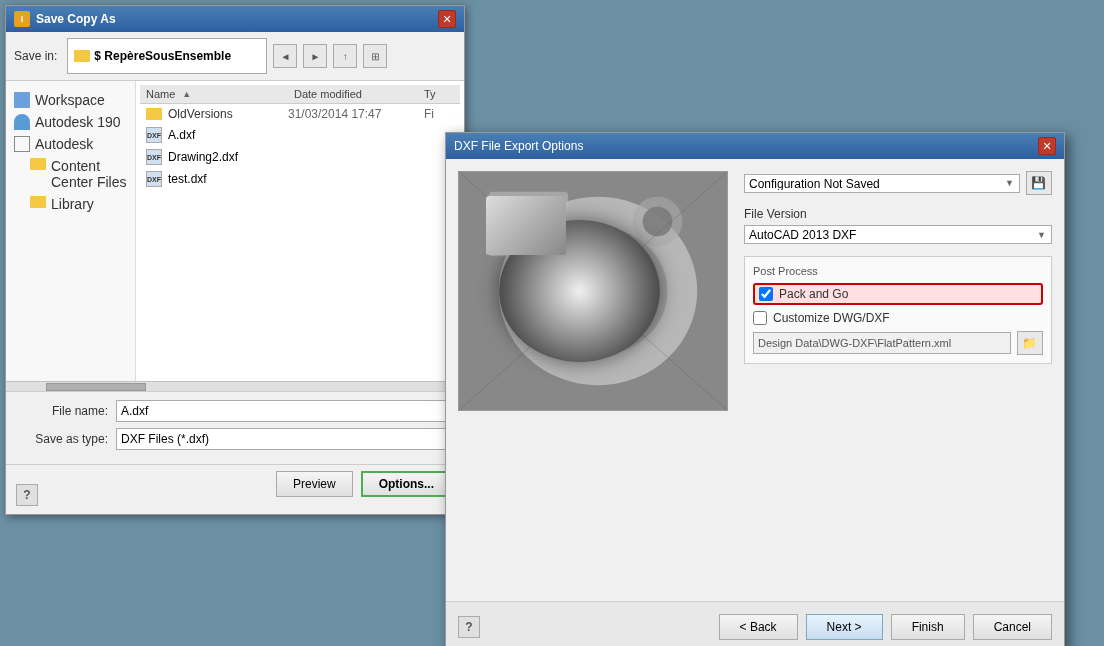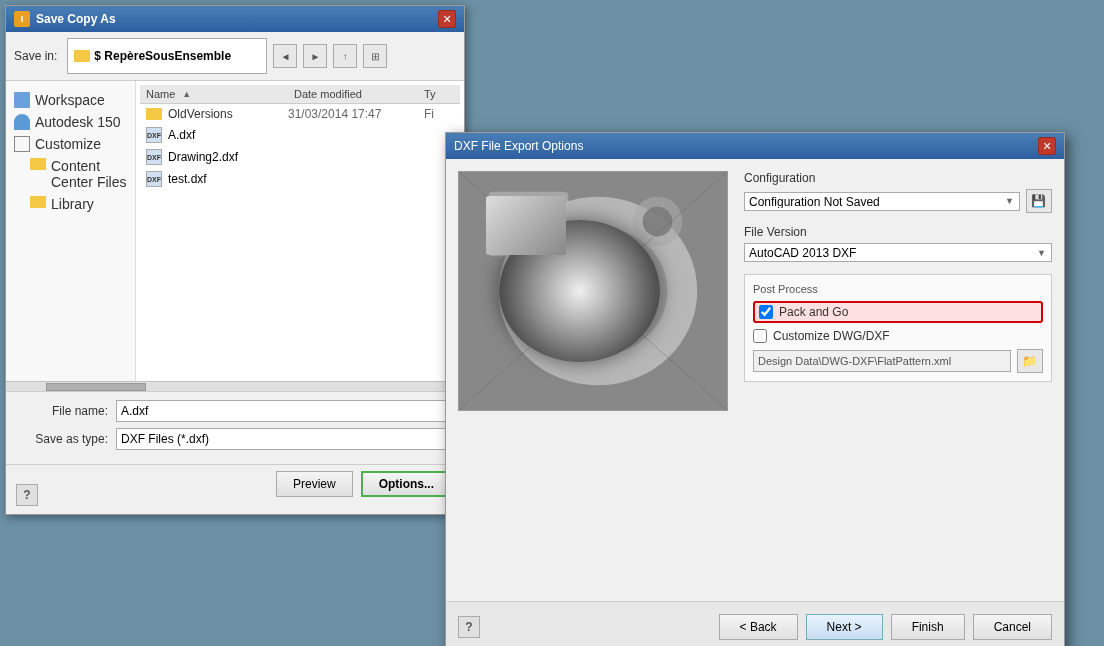--- a/index.html
+++ b/index.html
@@ -634,25 +634,25 @@
 
   <div style="display:flex; height: 300px;">
 
     <div class="sidebar-panel">
       <div class="sidebar-item">
         <div class="sidebar-item-icon icon-desktop"></div>
         <span>Workspace</span>
       </div>
       <div class="sidebar-item">
         <div class="sidebar-item-icon icon-cloud"></div>
-        <span>Autodesk 150</span>
+        <span>Autodesk 190</span>
       </div>
       <div class="sidebar-item">
         <div class="sidebar-item-icon icon-lib"></div>
-        <span>Customize</span>
+        <span>Autodesk</span>
       </div>
       <div class="sidebar-item sidebar-child">
         <div class="icon-folder-yellow"></div>
         <span>Content Center Files</span>
       </div>
       <div class="sidebar-item sidebar-child">
         <div class="icon-folder-yellow"></div>
         <span>Library</span>
       </div>
     </div>
@@ -734,21 +734,20 @@
           <circle cx="200" cy="50" r="15" fill="#777" opacity="0.8"></circle>
           <line x1="0" y1="0" x2="270" y2="240" stroke="#555" stroke-width="1" opacity="0.3"></line>
           <line x1="0" y1="240" x2="270" y2="0" stroke="#555" stroke-width="1" opacity="0.3"></line>
         </svg>
       </div>
     </div>
 
     <div class="dxf-options">
 
       <div class="option-section">
-        <div class="option-label">Configuration</div>
         <div class="option-row">
           <div class="dropdown-wrapper">
             <select class="dropdown-select"><option>Configuration Not Saved</option></select>
           </div>
           <div class="icon-btn">💾</div>
         </div>
       </div>
 
       <div class="option-section">
         <div class="option-label">File Version</div>

